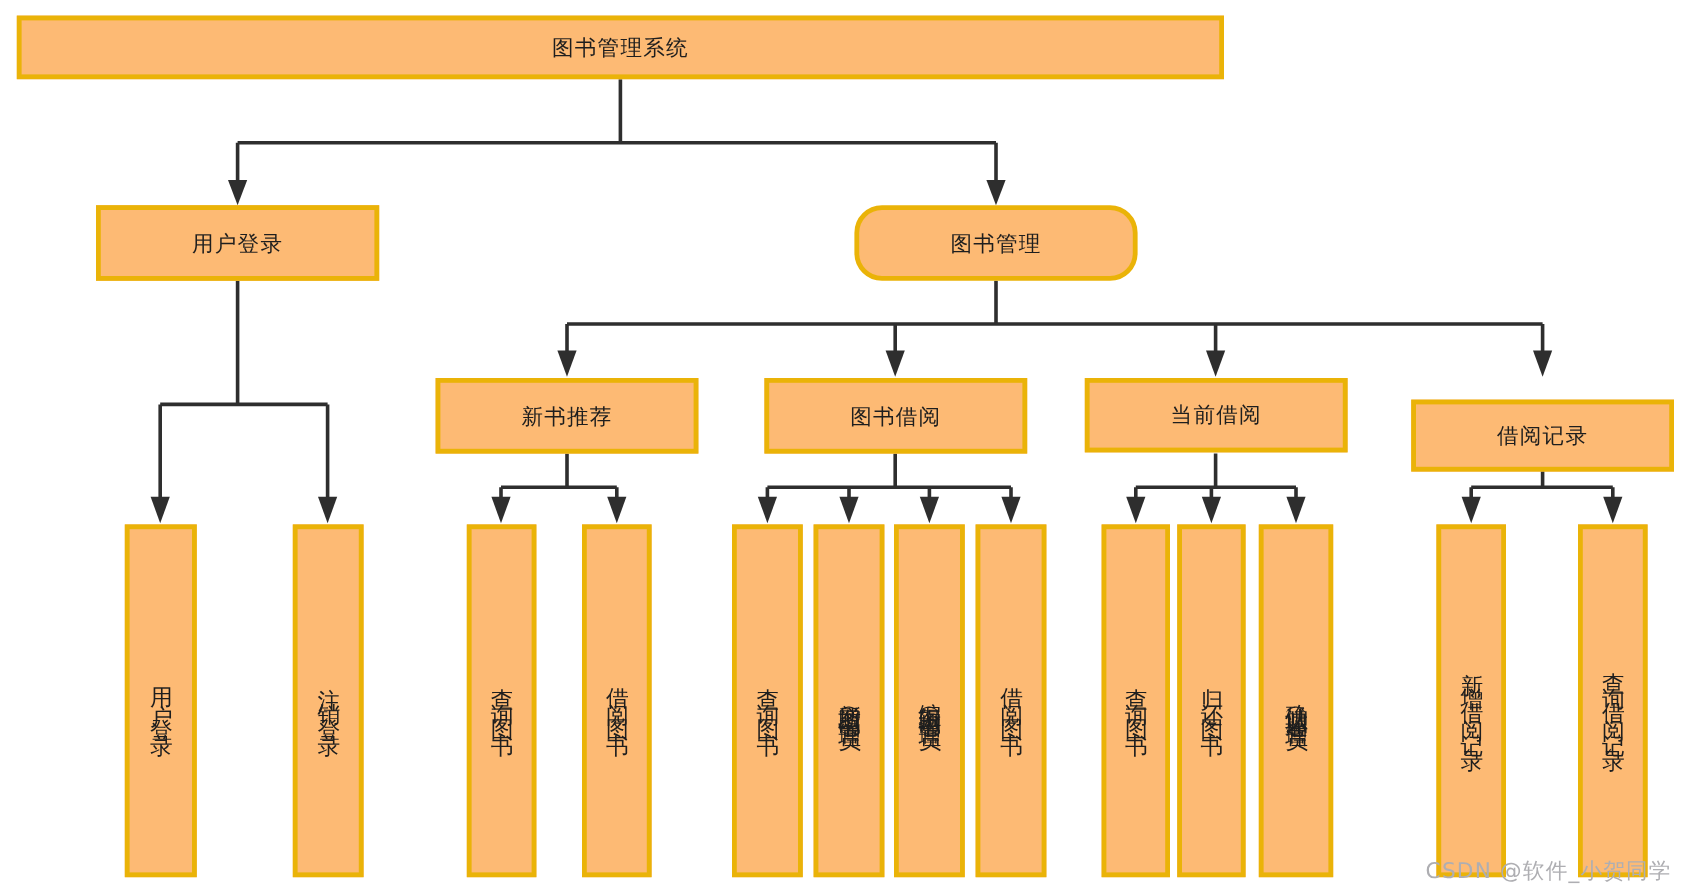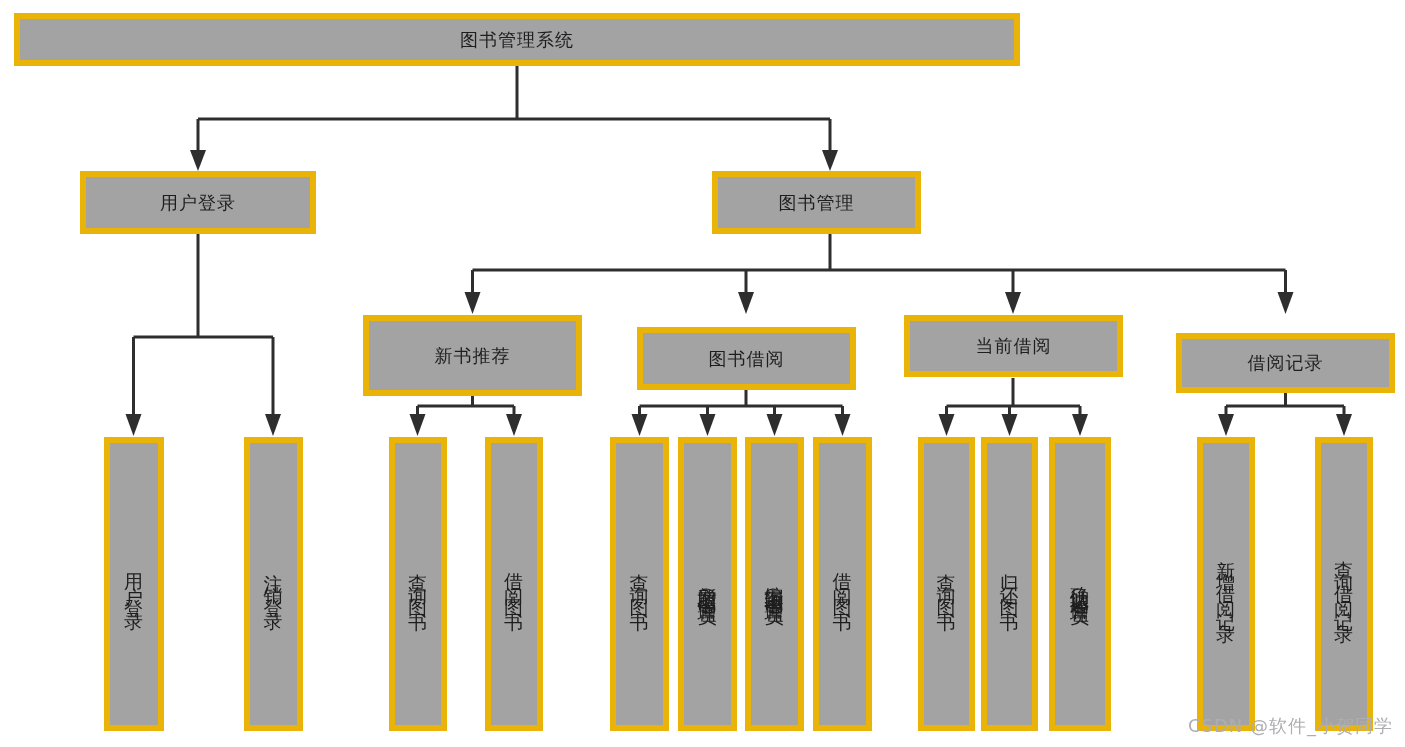--- a/index.html
+++ b/index.html
@@ -1,21 +1,21 @@
 <!DOCTYPE html>
 <html><head>
 <meta charset="utf-8">
 <style>
   html,body{margin:0;padding:0;background:#ffffff;}
   #canvas{
     position:relative;width:1405px;height:747px;background:#ffffff;
     font-family:"DejaVu Sans",sans-serif;color:#1e1e1e;overflow:hidden;
   }
   .node{
-    position:absolute;background:#a3a3a3;border:6px solid #eab308;
+    position:absolute;background:#fdba74;border:4px solid #eab308;
     box-sizing:border-box;display:flex;align-items:center;justify-content:center;
     font-size:18px;letter-spacing:1px;color:#1e1e1e;z-index:2;
   }
   .leaf{font-size:19px;}
   .vtext{
     writing-mode:vertical-rl;text-orientation:mixed;line-height:1;
     white-space:nowrap;
   }
   .vtext.loose{letter-spacing:13px;}
   .vtext.tight{letter-spacing:3px;}
@@ -68,28 +68,28 @@
     <polygon points="1336,414 1352,414 1344,436"></polygon>
   </svg>
 
   <div class="node" style="left:14px;top:13px;width:1006px;height:53px;">
     <span>图书管理系统</span>
   </div>
 
   <div class="node" style="left:80px;top:171px;width:236px;height:63px;">
     <span>用户登录</span>
   </div>
-  <div class="node" style="left:712px;top:171px;width:209px;height:63px;">
+  <div class="node" style="left:712px;top:171px;width:236px;height:63px;border-radius:23px;">
     <span>图书管理</span>
   </div>
 
-  <div class="node" style="left:363px;top:315px;width:219px;height:81px;">
+  <div class="node" style="left:363px;top:315px;width:219px;height:63px;">
     <span>新书推荐</span>
   </div>
-  <div class="node" style="left:637px;top:315px;width:219px;height:63px;margin-top:12px;">
+  <div class="node" style="left:637px;top:315px;width:219px;height:63px;">
     <span>图书借阅</span>
   </div>
   <div class="node" style="left:904px;top:315px;width:219px;height:62px;">
     <span>当前借阅</span>
   </div>
   <div class="node" style="left:1176px;top:333px;width:219px;height:60px;font-family:Liberation Serif, serif;">
     <span>借阅记录</span>
   </div>
 
   <div class="node leaf" style="left:104px;top:437px;width:60px;height:294px;">

